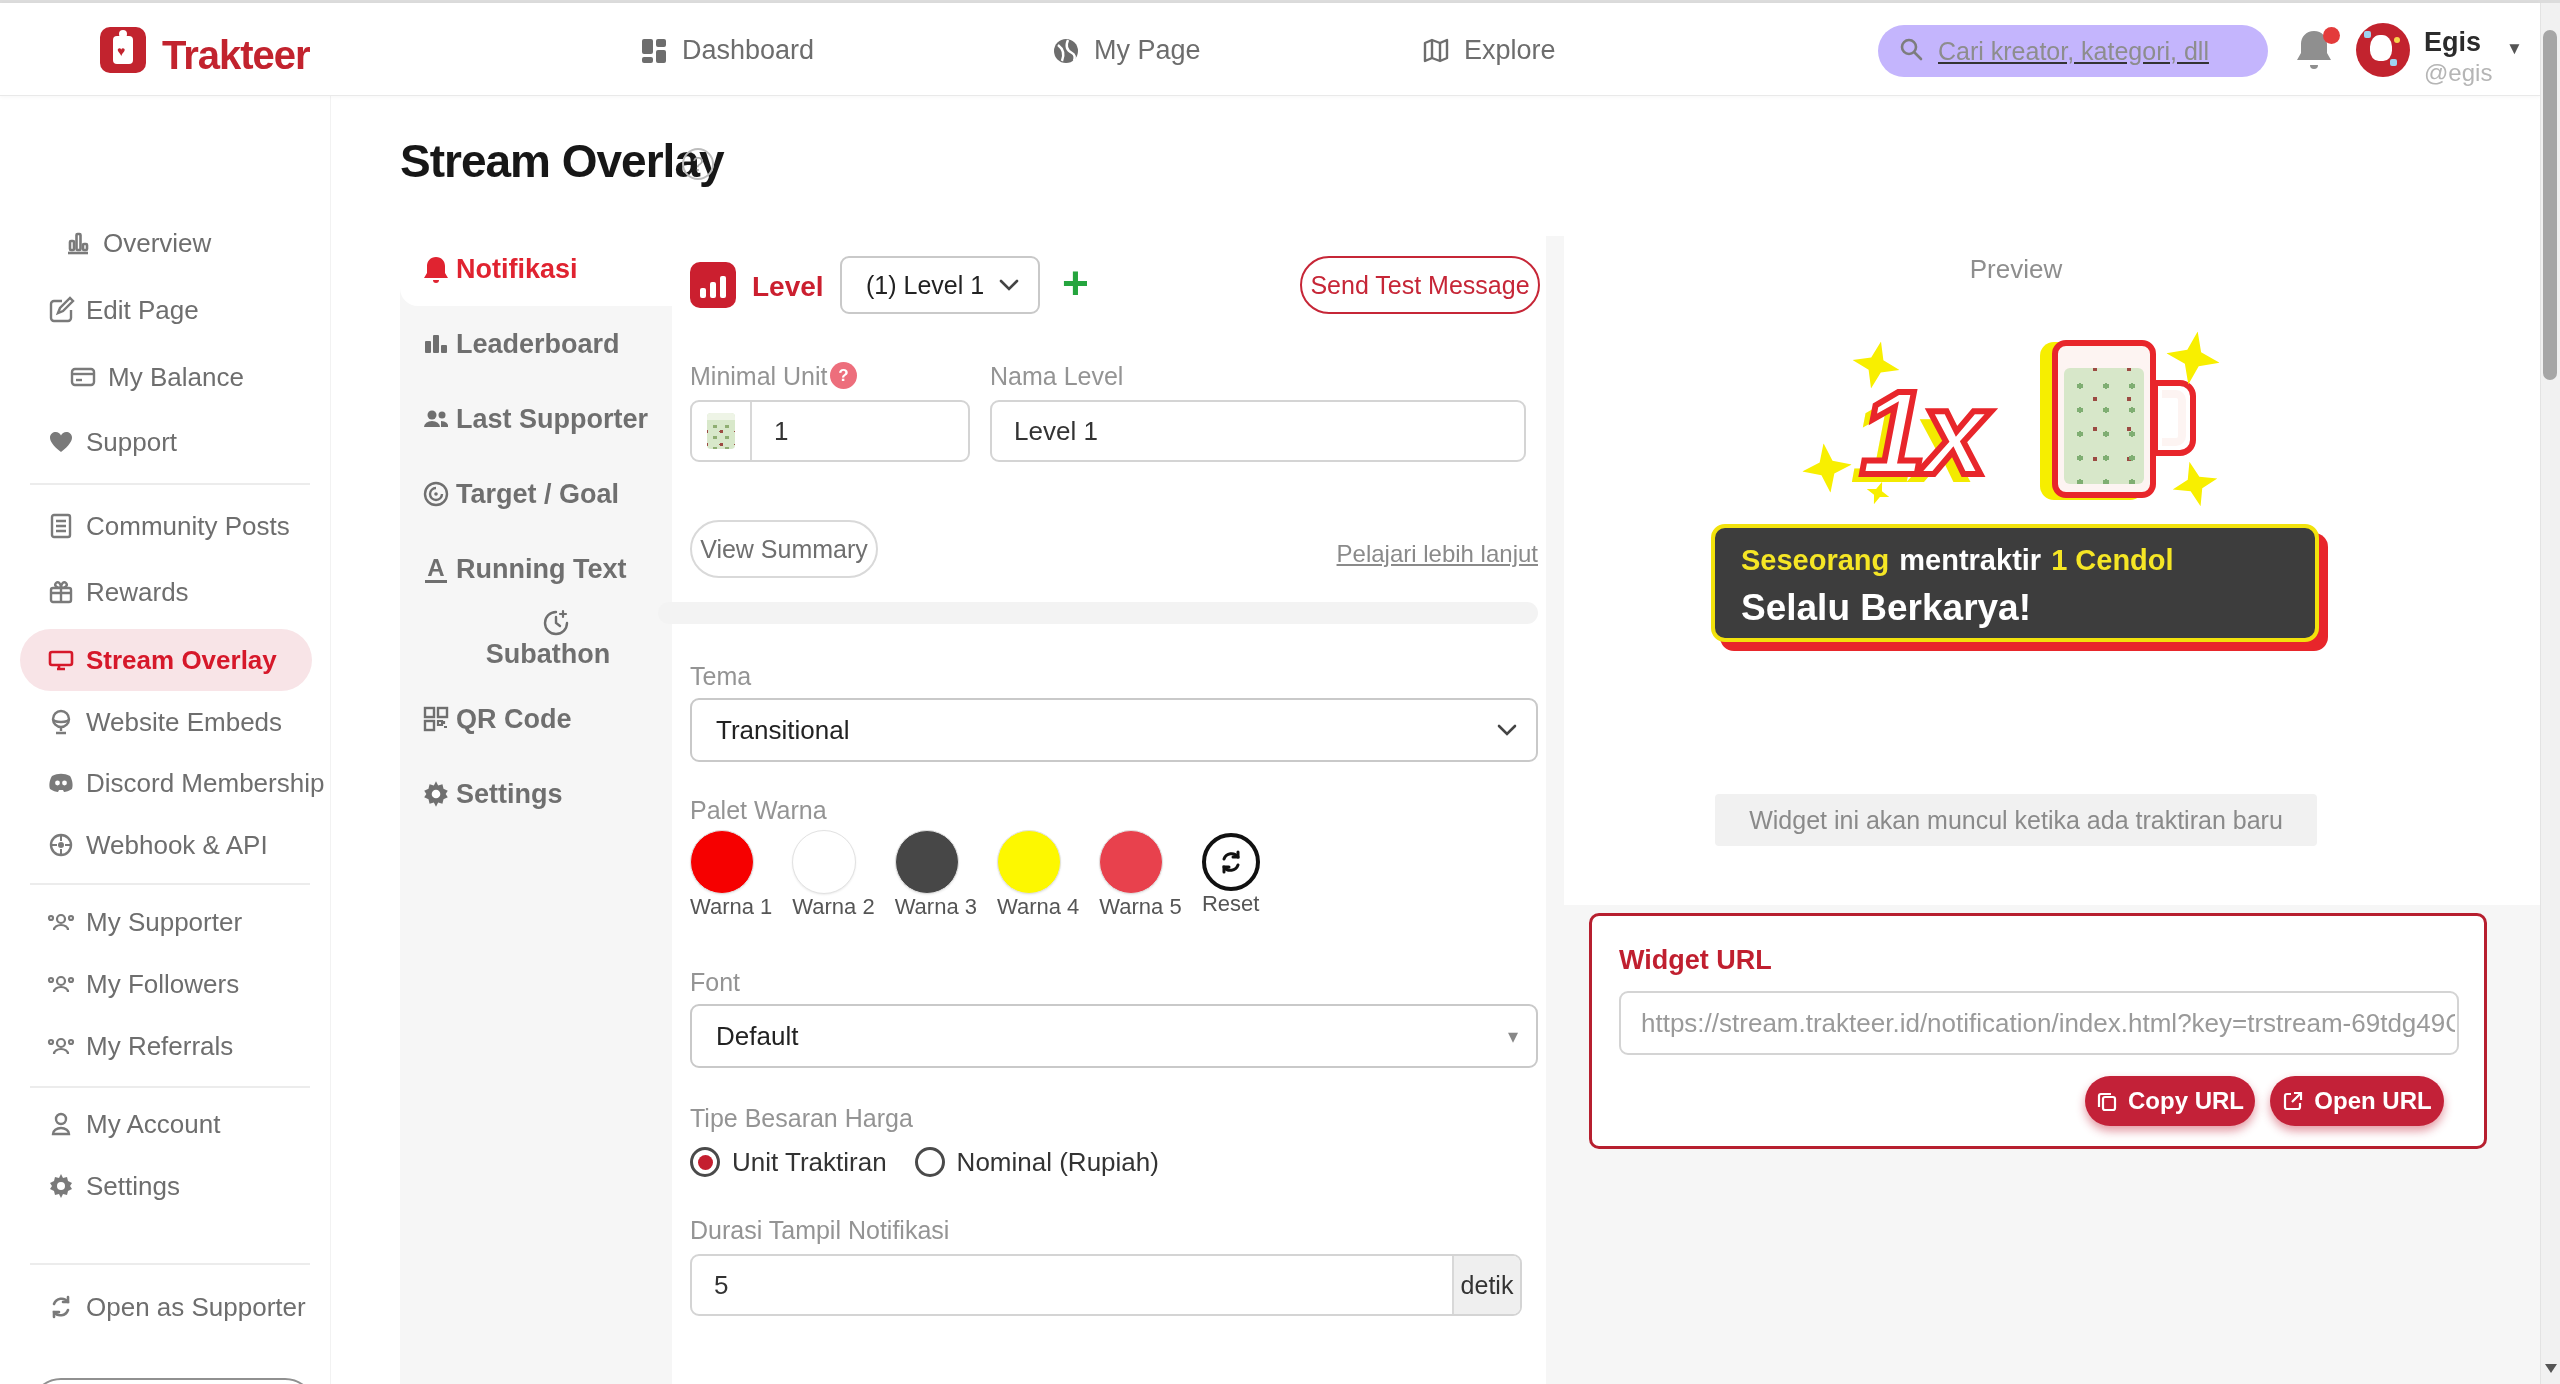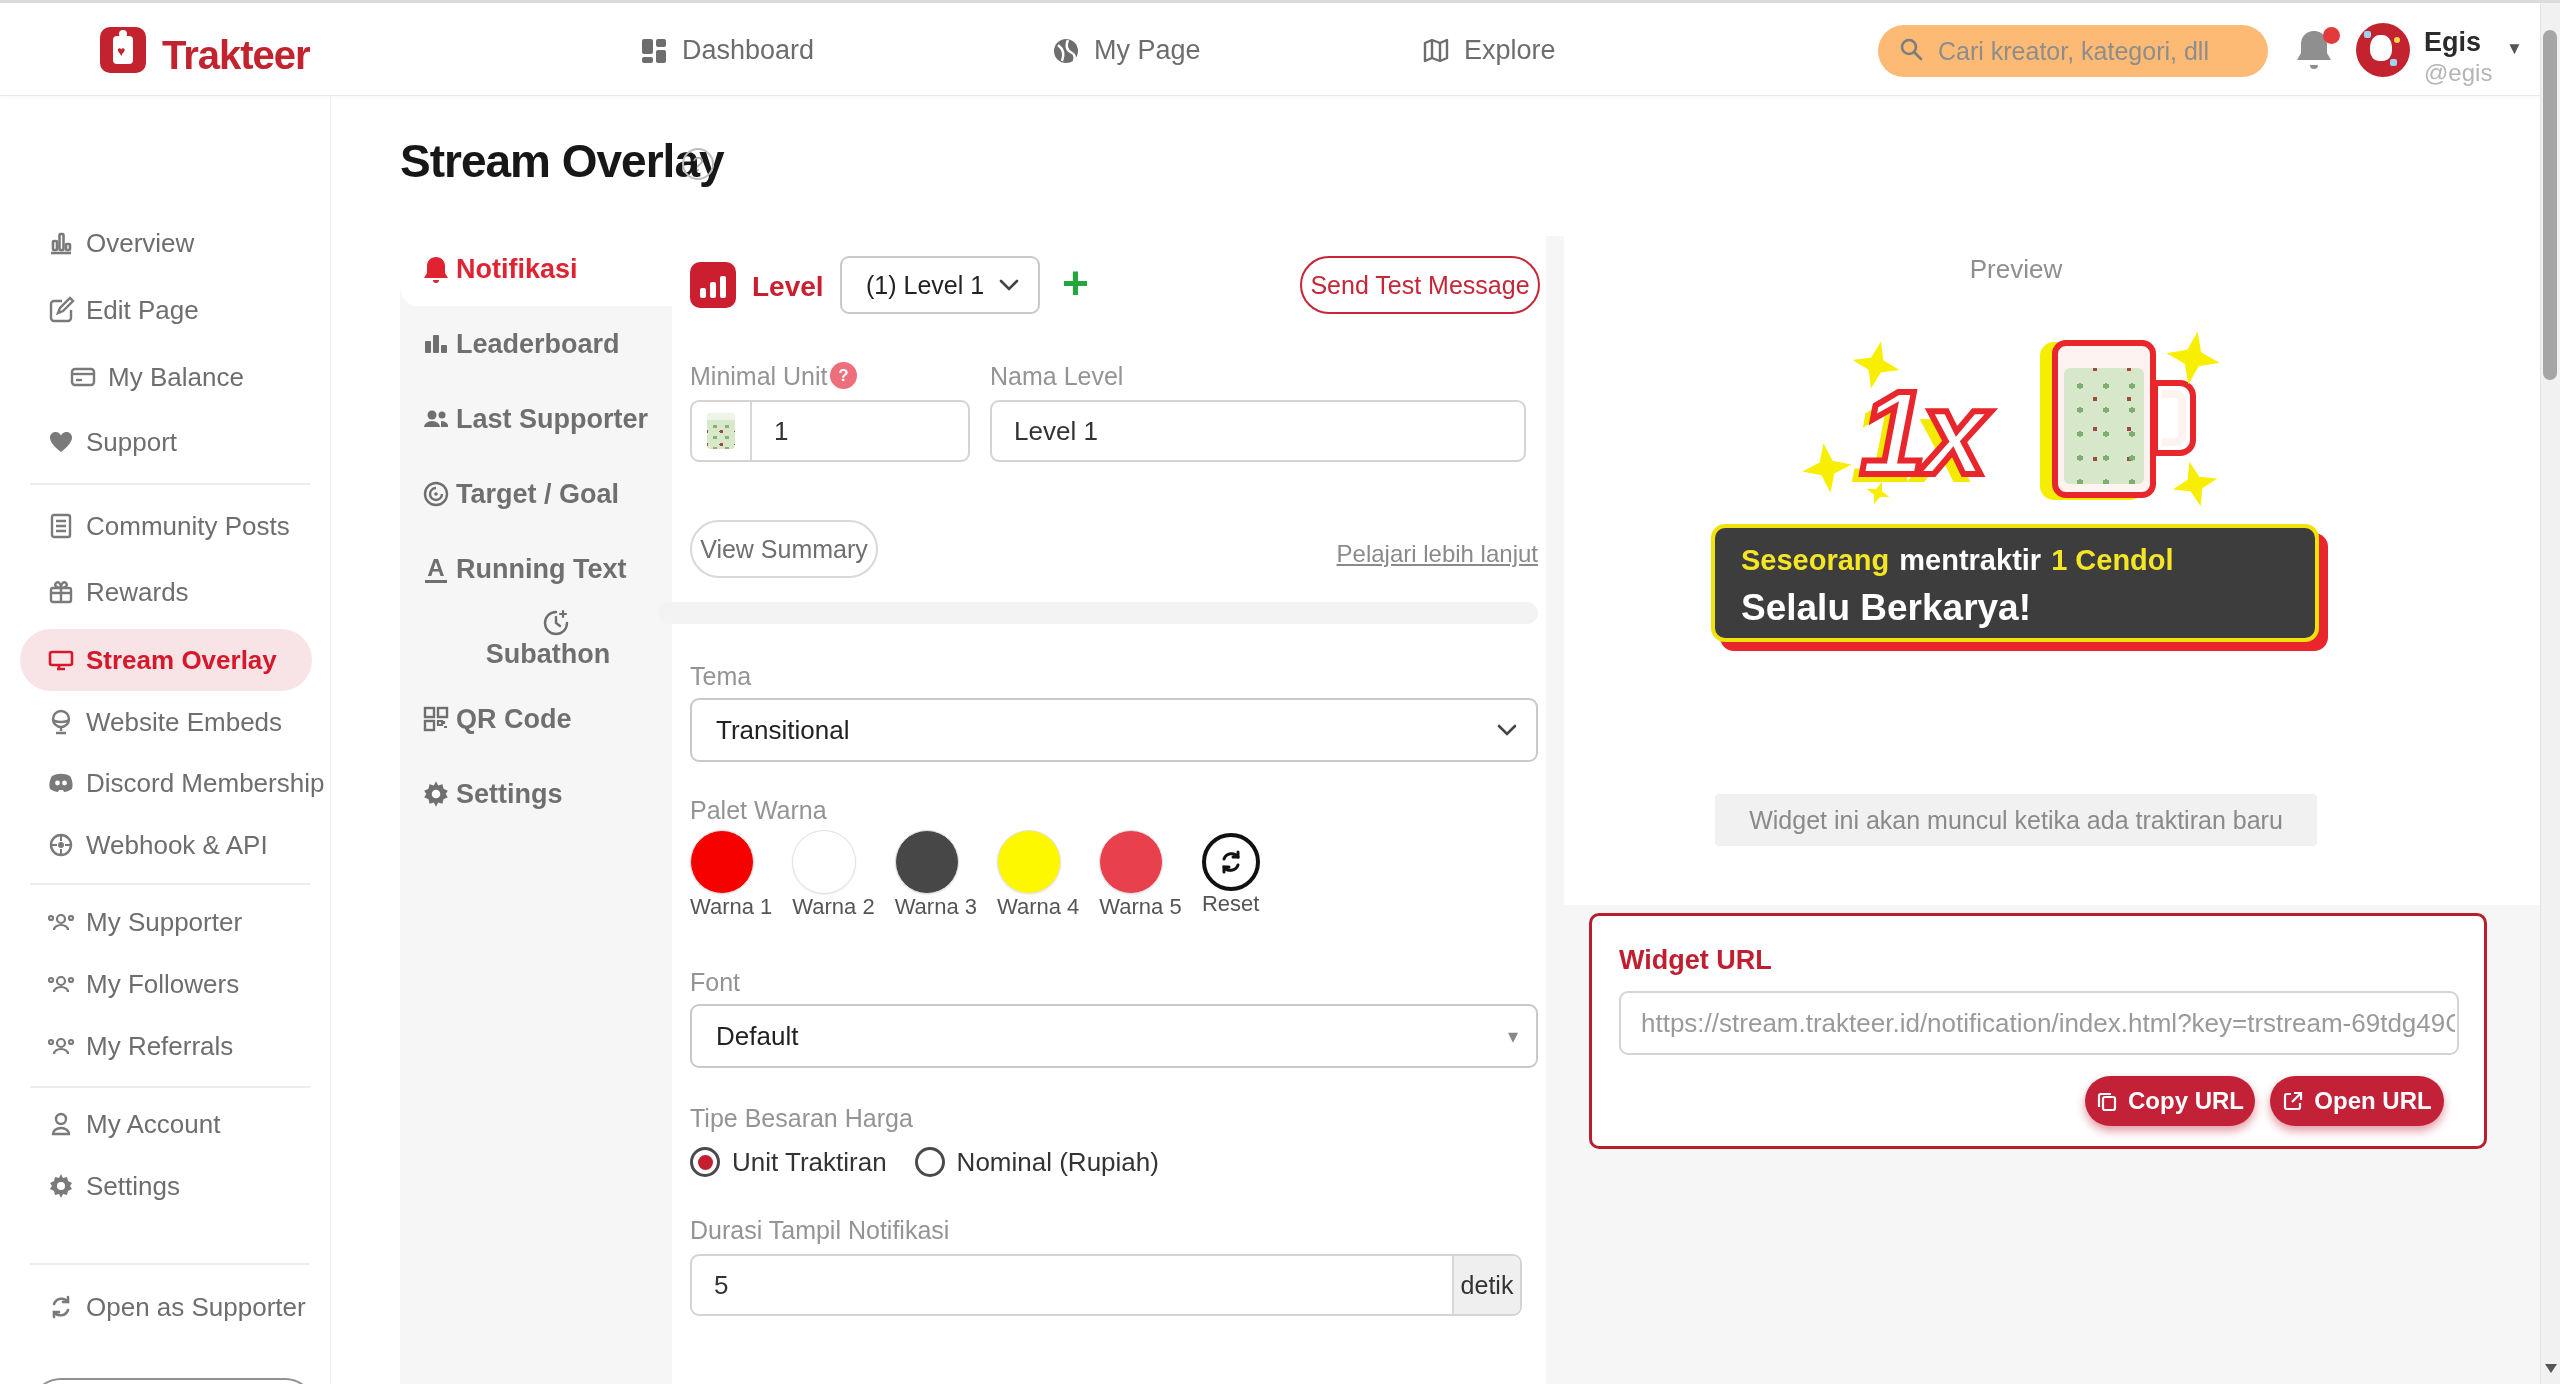--- a/index.html
+++ b/index.html
@@ -13,21 +13,21 @@
 
   
   .navbar{left:0;top:3px;width:2540px;height:92px;background:#fff;border-bottom:1px solid #e9e9e9;box-shadow:0 1px 4px rgba(0,0,0,.04);z-index:20;}
   .logo-box{left:100px;top:24px;width:46px;height:46px;background:#c2232e;border-radius:10px;}
   .logo-cup{position:absolute;left:13px;top:9px;width:20px;height:28px;background:#fff;border-radius:4px;}
   .logo-heart{position:absolute;left:4px;top:8px;color:#c2232e;font-size:14px;line-height:14px;}
   .logo-dot{position:absolute;left:19px;top:3px;width:8px;height:8px;background:#fff;border-radius:50%;}
   .wordmark{left:162px;top:30px;font-size:40px;font-weight:bold;color:#c2232e;letter-spacing:-1px;}
   .nav-item{top:0;height:95px;display:flex;align-items:center;gap:14px;color:#6d6d6d;font-size:27px;font-weight:500;cursor:pointer;}
   .nav-item svg{display:block;}
-  .search-pill{left:1878px;top:22px;width:390px;height:52px;background:#fdba74;border-radius:27px;display:flex;align-items:center;padding-left:20px;box-sizing:border-box;gap:12px;}
+  .search-pill{left:1878px;top:22px;width:390px;height:52px;background:#c4b5fd;border-radius:27px;display:flex;align-items:center;padding-left:20px;box-sizing:border-box;gap:12px;text-decoration:underline;}
   .search-pill input{border:none;background:transparent;outline:none;font-size:25px;color:#555;font-family:"Liberation Sans",sans-serif;width:300px;}
   .search-pill input::placeholder{color:#8d8d8d;}
   .bell-wrap{left:2294px;top:24px;width:46px;height:50px;}
   .bell-dot{position:absolute;right:0;top:0;width:17px;height:17px;border-radius:50%;background:#e33b3b;}
   .avatar{left:2356px;top:20px;width:54px;height:54px;border-radius:50%;background:#c2232e;overflow:hidden;}
   .av1{position:absolute;left:14px;top:12px;width:22px;height:26px;background:#fff;border-radius:45% 45% 40% 40%;}
   .av2{position:absolute;left:8px;top:8px;width:7px;height:7px;background:#9fd3f0;border-radius:2px;}
   .av3{position:absolute;left:38px;top:14px;width:6px;height:6px;background:#f7d54d;border-radius:50%;}
   .av4{position:absolute;left:34px;top:36px;width:7px;height:7px;background:#9fd3f0;border-radius:2px;}
   .user-name{left:2424px;top:24px;font-size:27px;font-weight:bold;color:#2b2b2b;}
@@ -207,21 +207,21 @@
   <div class="abs nav-caret">▼</div>
 </div>
 
 <div class="abs scroll-track"></div>
 <div class="abs scroll-thumb"></div>
 <div class="abs scroll-arrow"></div>
 
 <div class="abs sidebar">
   <div class="abs active-pill"></div>
 
-  <div class="abs side-item" style="top:116px;">
+  <div class="abs side-item" style="top:116px;margin-left:17px;">
     <span class="side-ico">
         <svg width="28" height="28" viewBox="0 0 28 28" fill="none" stroke="currentColor" stroke-width="2.6">
           <path d="M4 24 h20"></path>
           <rect x="6" y="12" width="4" height="9" rx="1"></rect>
           <rect x="12.5" y="5" width="4" height="16" rx="1"></rect>
           <rect x="19" y="15" width="4" height="6" rx="1"></rect>
         </svg>
       </span>
     <span class="side-label">Overview</span>
   </div>

